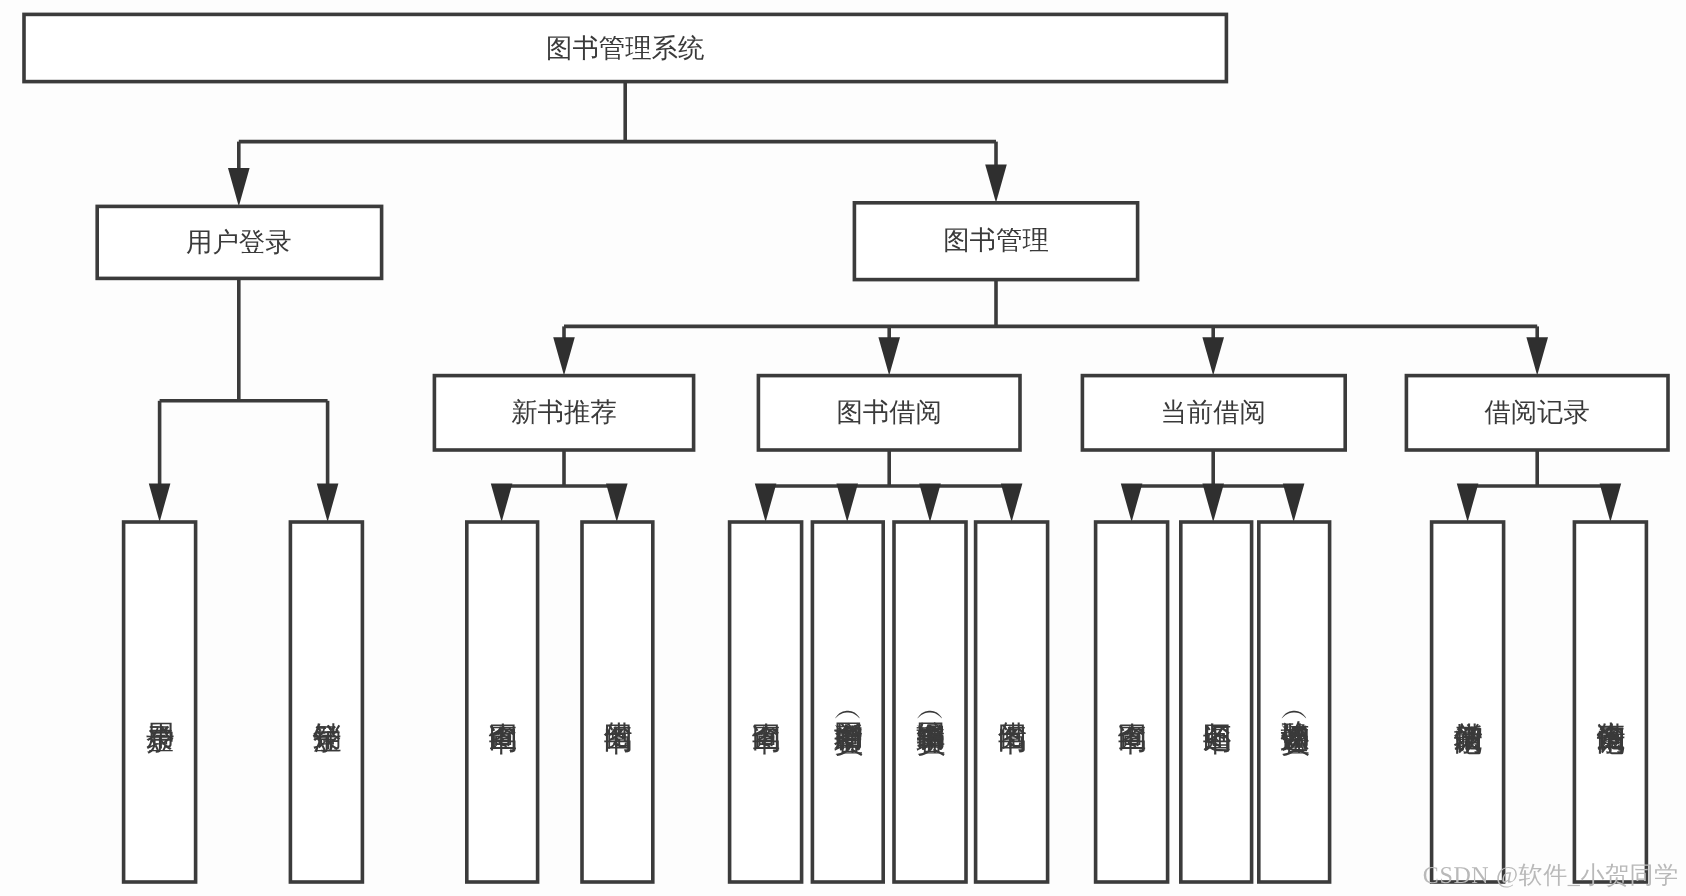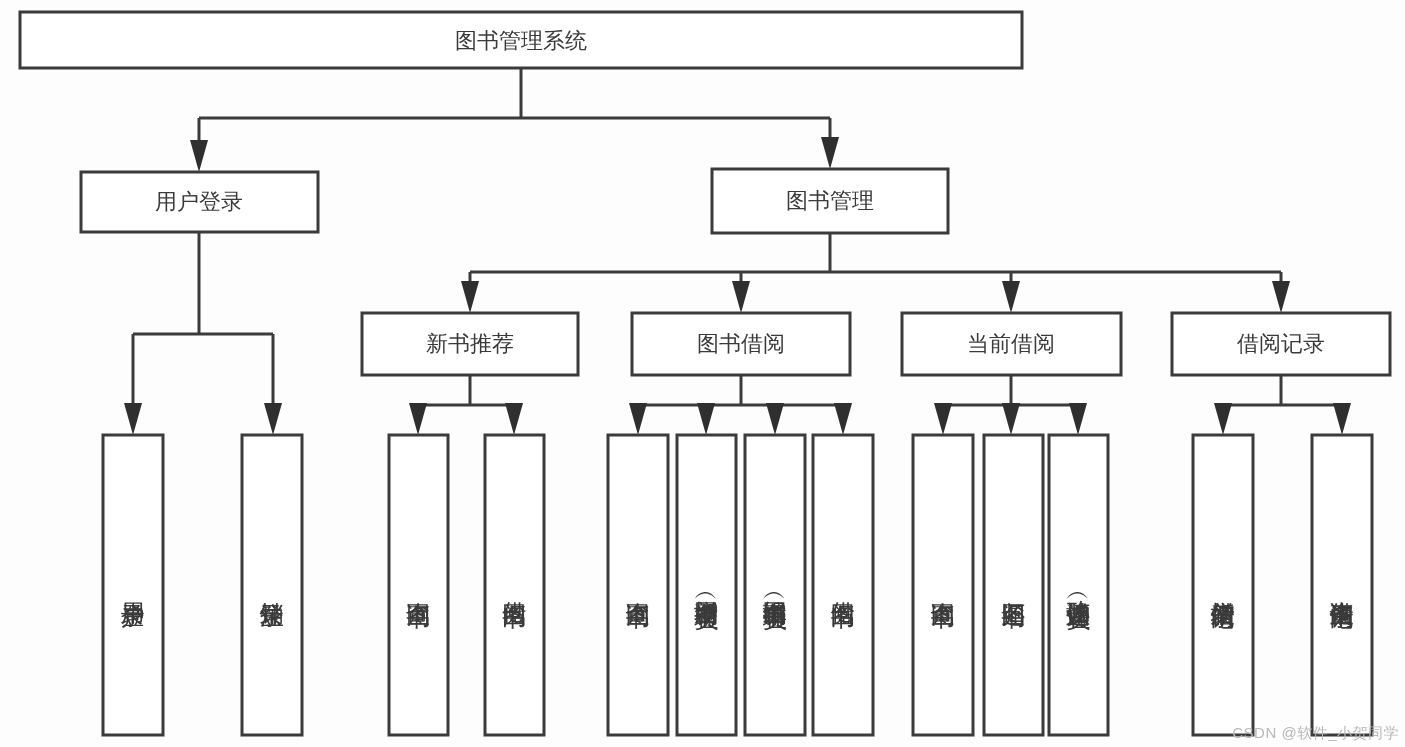--- a/index.html
+++ b/index.html
@@ -61,22 +61,22 @@
     display: flex;
     align-items: center;
     justify-content: center;
     white-space: nowrap;
     pointer-events: none;
   }
   .watermark {
     position: absolute;
     right: 6px;
     bottom: 4px;
-    font-family: Liberation Sans, sans-serif;
-    font-size: 15px;
+    font-family: Liberation Serif, serif;
+    font-size: 20px;
     color: #b9b9b9;
     letter-spacing: 0.5px;
     white-space: nowrap;
     text-align: center;
   }
 </style>
 </head>
 <body>
 
 <div id="diagram-root">

